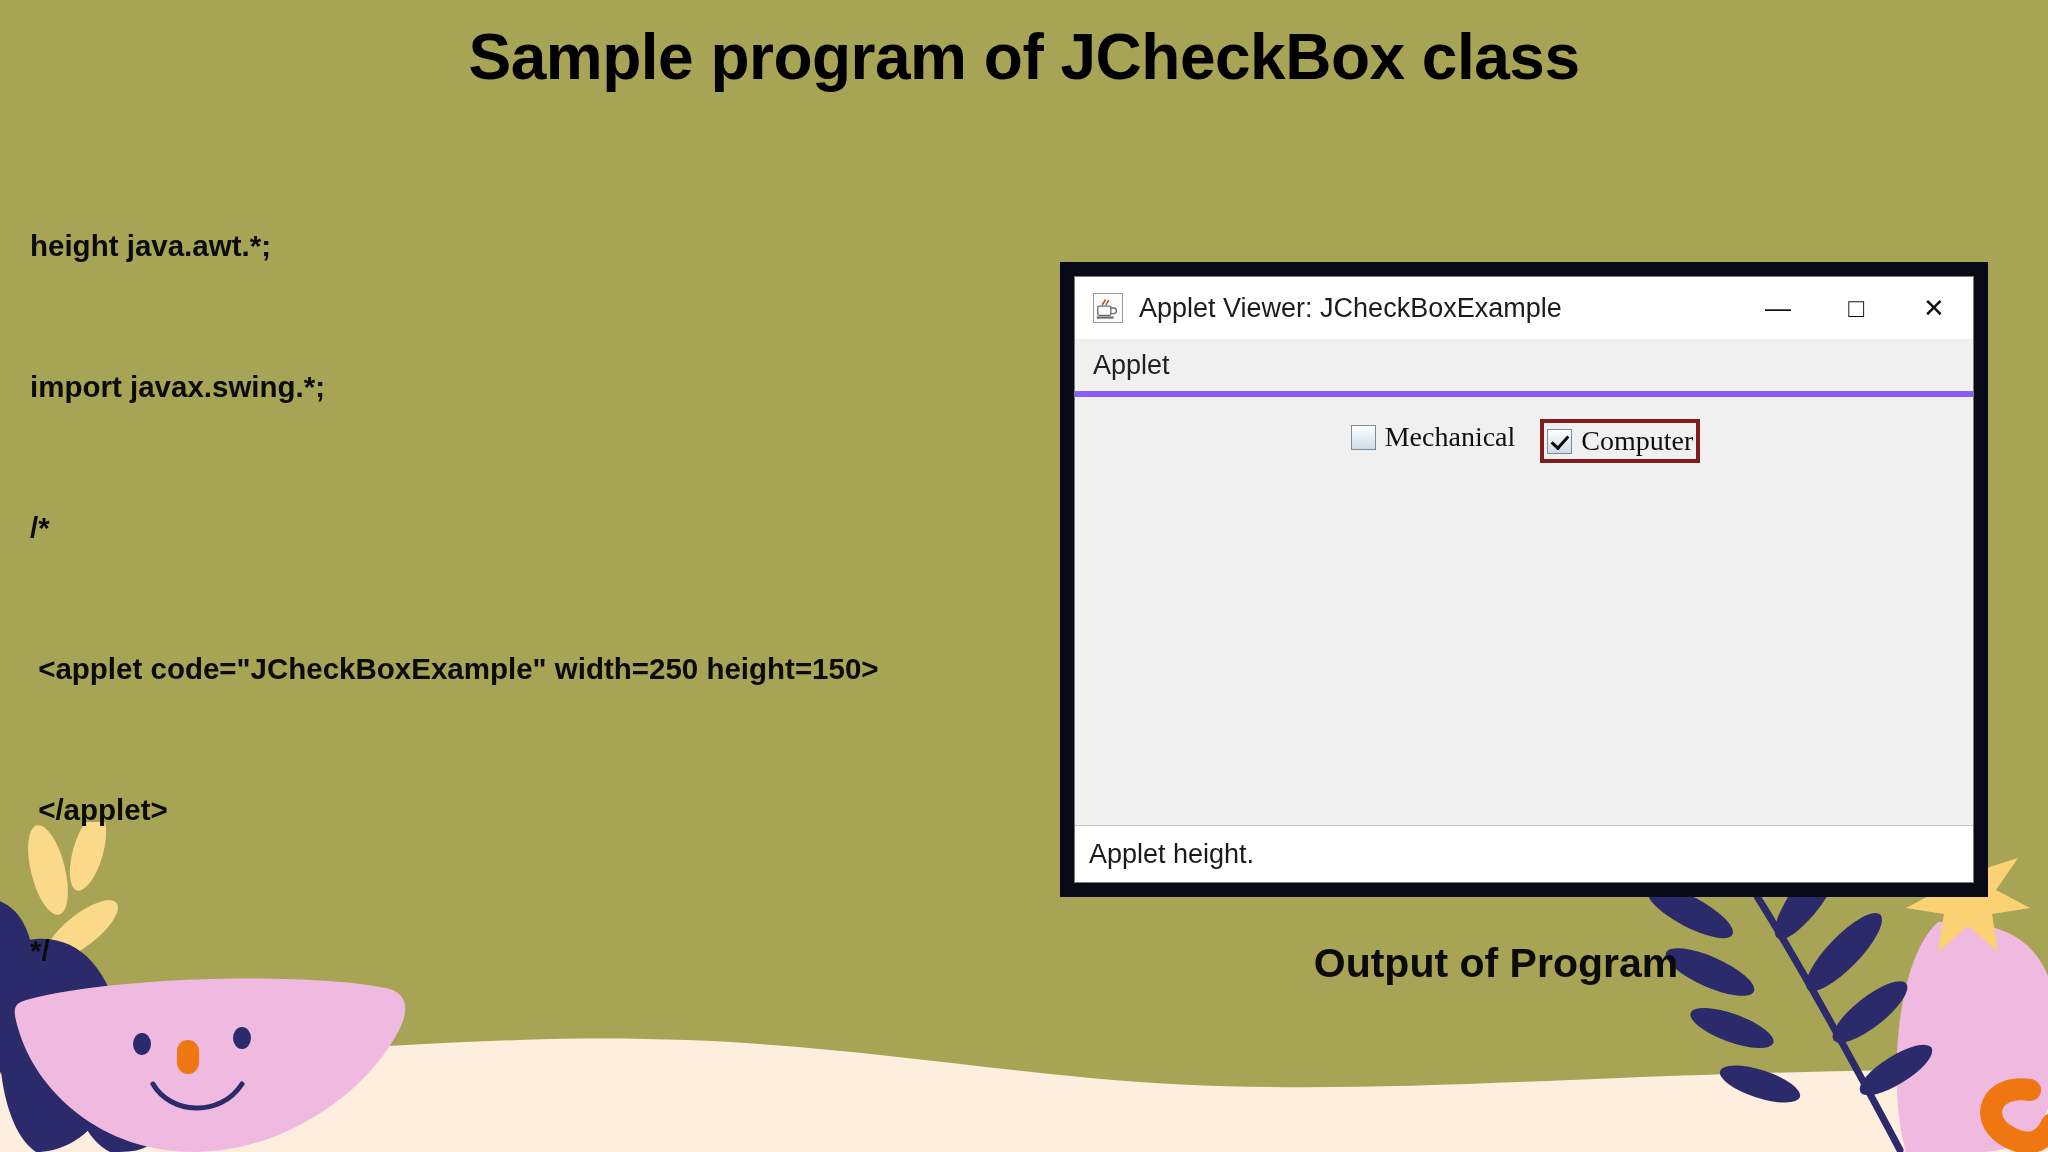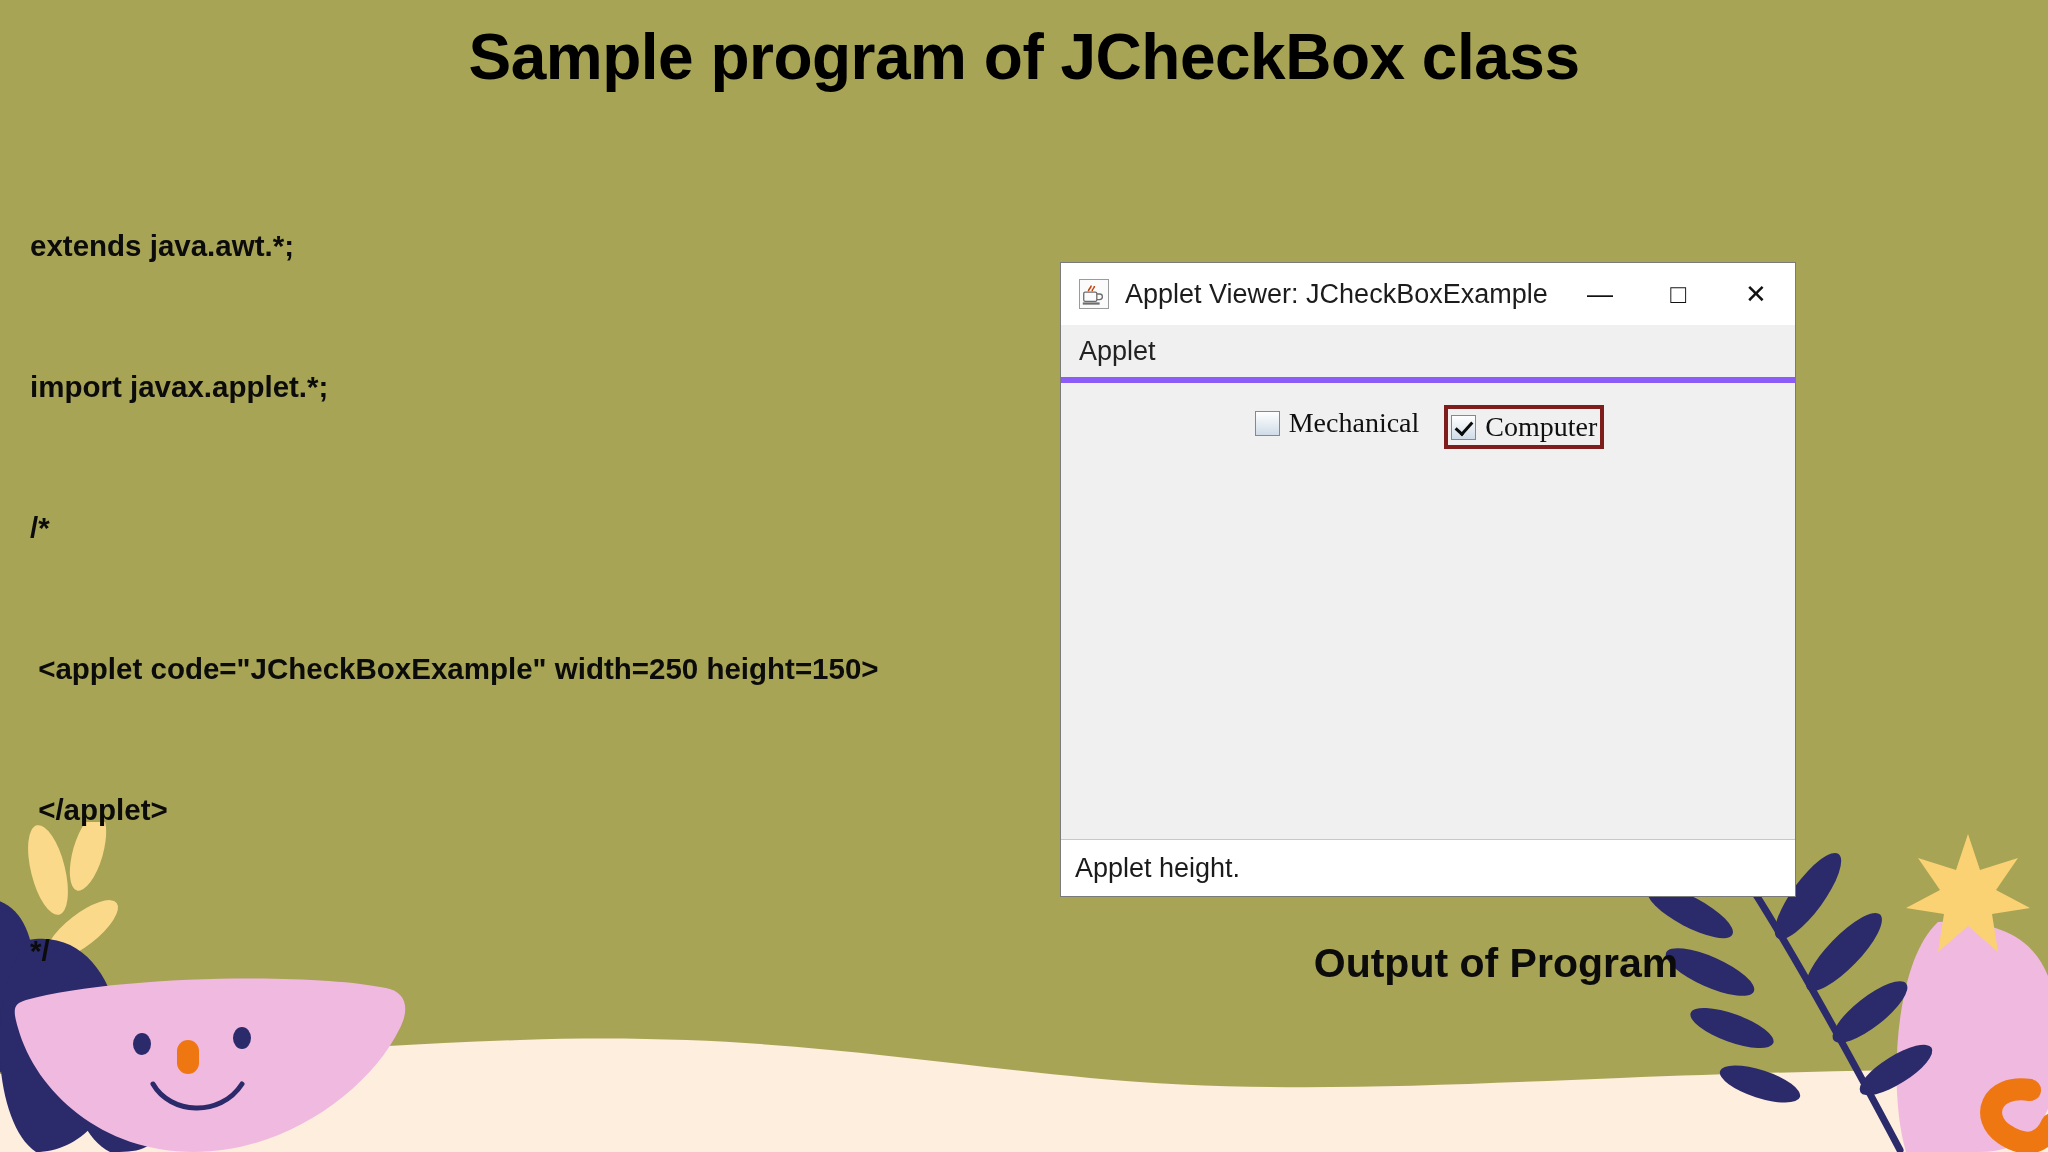--- a/index.html
+++ b/index.html
@@ -37,23 +37,23 @@
     font-weight:bold;
     font-size:29.5px;
     line-height:47px;
     color:#0b0b0b;
     white-space:pre;
   }
   .code div{white-space:pre;}
 
   
   .win-outer{
-    position:absolute;left:1060px;top:262px;width:736px;height:635px;
+    position:absolute;left:1060px;top:262px;width:928px;height:635px;
     background:#0a0a16;
-    padding:0;
+    padding:14px;
     box-sizing:border-box;
     z-index:6;
   }
   .win{
     width:100%;height:100%;
     background:#f1f1f1;
     display:flex;flex-direction:column;
     box-sizing:border-box;
     border:1px solid #7a7a7a;
   }
@@ -164,22 +164,22 @@
       <ellipse id="frond-l3" cx="94" cy="216" rx="14" ry="44" transform="rotate(-70 94 216)"></ellipse>
       <ellipse id="frond-l4" cx="122" cy="272" rx="14" ry="42" transform="rotate(-72 122 272)"></ellipse>
       <ellipse id="frond-tip" cx="116" cy="30" rx="14" ry="42" transform="rotate(14 116 30)"></ellipse>
     </g>
     <path id="orange-swirl" d="M392,278 C352,272 342,306 366,322 C390,338 406,330 414,312" stroke="#ef7712" stroke-width="22" fill="none" stroke-linecap="round"></path>
   </svg>
 
   <div class="title">Sample program of JCheckBox  class</div>
 
   <div class="code">
-    <div>extends java.awt.*;</div>
-    <div>import javax.applet.*;</div>
+    <div>height java.awt.*;</div>
+    <div>import javax.swing.*;</div>
     <div>/*</div>
     <div> &lt;applet code="JCheckBoxExample" width=250 height=150&gt;</div>
     <div> &lt;/applet&gt;</div>
     <div>*/</div>
     
     
     
     
     
     

